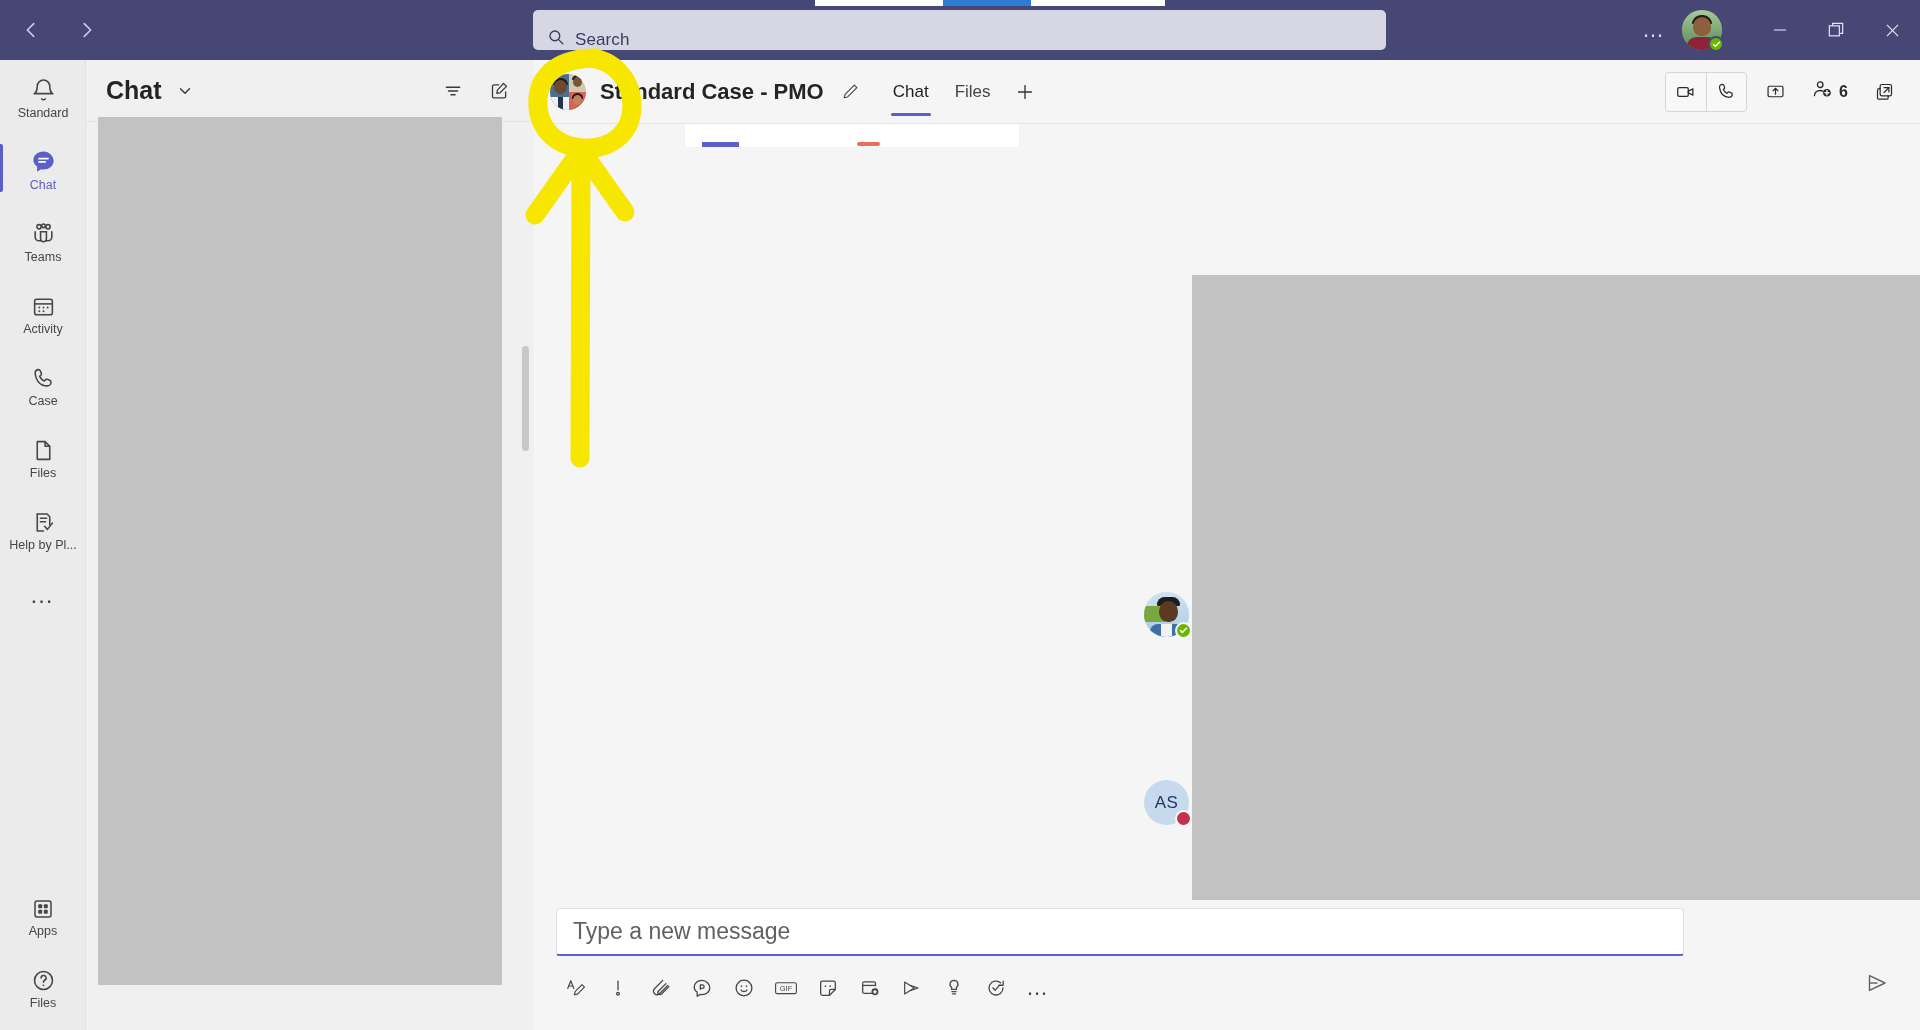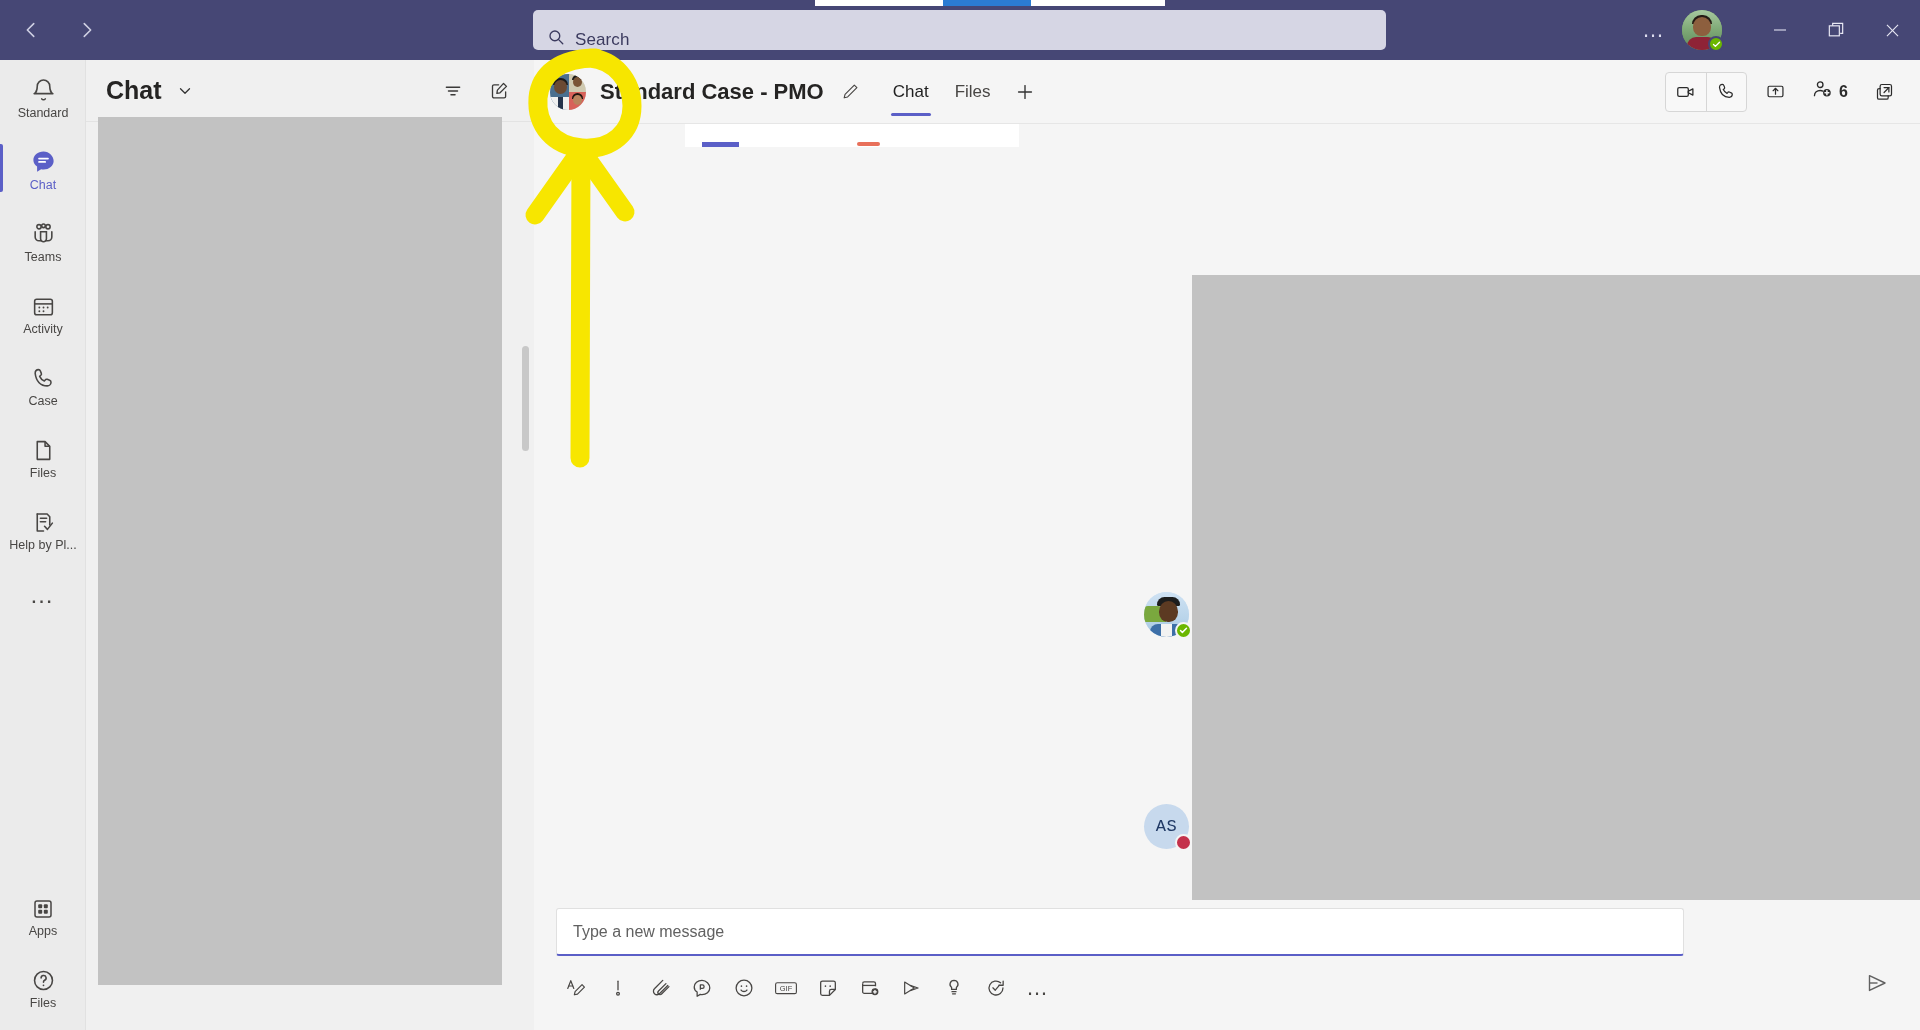--- a/index.html
+++ b/index.html
@@ -304,21 +304,21 @@
   }
   .inputwrap {
     position: absolute; left: 22px; top: 8px;
     width: 1128px; height: 48px;
     background: #ffffff; border: 1px solid #e0e0e0;
     border-bottom: 2px solid #5b5fc7;
     border-radius: 3px;
     display:flex; align-items:center; padding: 0 16px;
     cursor: text;
   }
-  .inputwrap .ph2 { font-size: 16px; color: #616161; }
+  .inputwrap .ph2 { font-size: 23px; color: #616161; }
 
   .toolbar {
     position: absolute; left: 22px; top: 66px;
     width: 1128px; height: 44px;
     display:flex; align-items:center; gap: 2px;
   }
   .tb-btn {
     width: 40px; height: 38px; border-radius: 4px;
     display:flex;align-items:center;justify-content:center;
     color:#484644; cursor:pointer;
@@ -659,21 +659,21 @@
           <div class="shirt"></div>
           <div class="collar"></div>
       </div>
       <div class="pres-sm available">
         <svg width="9" height="9" viewBox="0 0 24 24" fill="none" stroke="#fff" stroke-width="3.8" stroke-linecap="round" stroke-linejoin="round">
             <polyline points="20 6 9 17 4 12"></polyline>
           </svg>
       </div>
     </div>
 
-    <div class="msg-avatar" style="left:610px; top:680px;font-family:Liberation Mono, monospace;">
+    <div class="msg-avatar" style="left:610px; top:656px;">
       <div class="ava-initials">AS</div>
       <div class="pres-sm busy"></div>
     </div>
 
     <div class="side-peek"></div>
   </div>
 
   <div class="redact redact-msgs"></div>
 
   <div class="compose">

